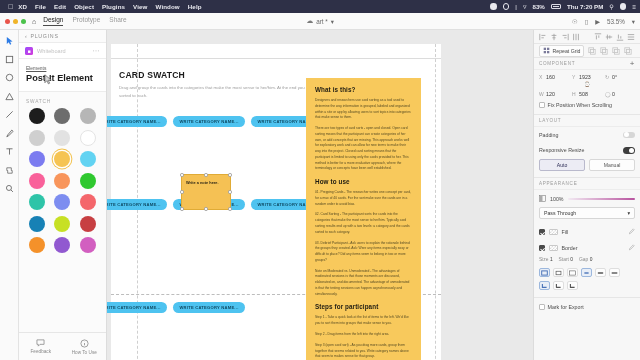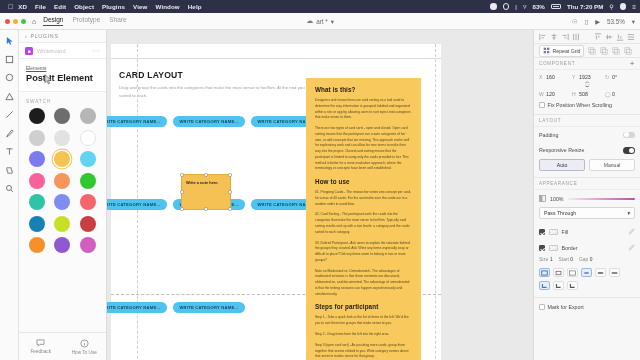--- a/index.html
+++ b/index.html
@@ -402,21 +402,21 @@
               <path d="M5 3 V3.2 M5 4.5 V7" stroke="#8a8a8a" stroke-width=".9"></path>
             </svg>
           <span>How To Use</span>
         </div>
       </div>
     </div>
 
     <div class="canvas">
       <div class="artboard">
         <div class="ghost-line" style="top:14px;"></div>
-        <div class="ab-title">CARD LAYOUT</div>
+        <div class="ab-title">CARD SWATCH</div>
         <div class="ab-sub">Drag and group the cards into the categories that make the most sense to her/him. At the end you should come up with a few levels: a category and the cards sorted to each.</div>
 
         <div class="dashed-col" style="left:26px;"></div>
         <div class="dashed-col" style="left:324px;"></div>
         <div class="dashed-row" style="top:250px;"></div>
 
         <div id="pillHost">
             <div class="pill" style="top: 72px; left: -16px; width: 72px;">
               <span>WRITE CATEGORY NAME...</span>
             </div>

